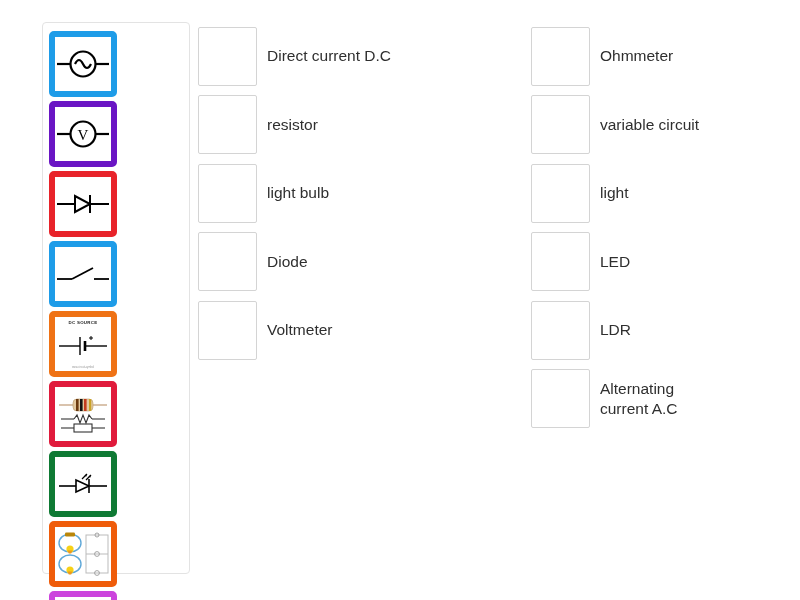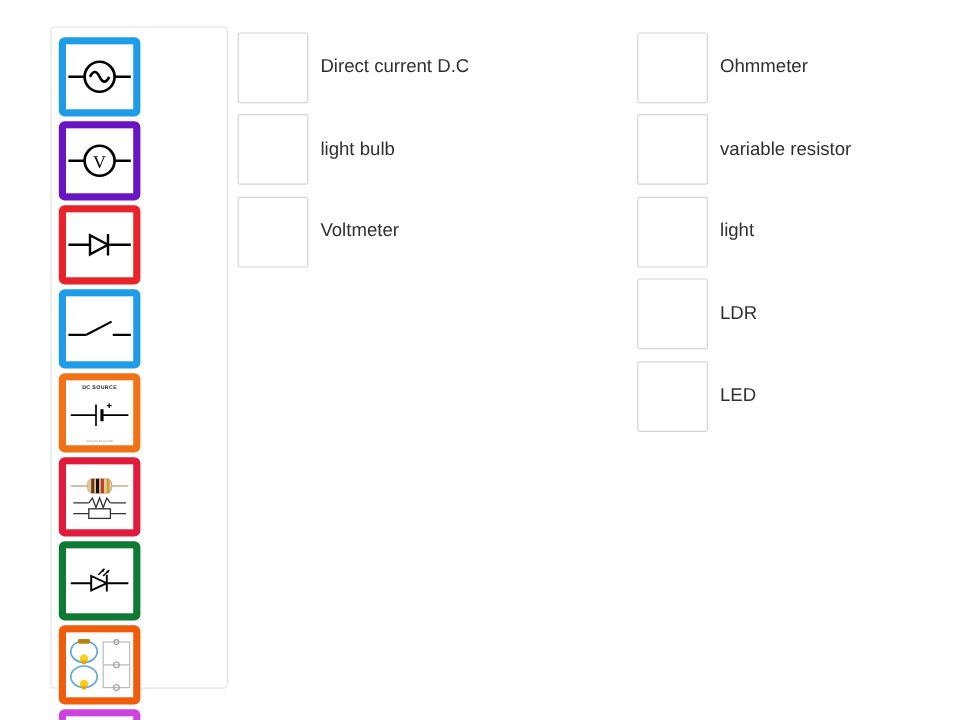--- a/index.html
+++ b/index.html
@@ -233,45 +233,57 @@
 
   <div class="answers">
 
     <div class="answer-col">
       <div class="answer-row">
         <div class="dropzone"></div>
         <div class="answer-label">Direct current D.C</div>
       </div>
       <div class="answer-row">
         <div class="dropzone"></div>
+        <div class="answer-label">resistor</div>
+      </div>
+      <div class="answer-row">
+        <div class="dropzone"></div>
         <div class="answer-label">light bulb</div>
       </div>
       <div class="answer-row">
         <div class="dropzone"></div>
+        <div class="answer-label">Diode</div>
+      </div>
+      <div class="answer-row">
+        <div class="dropzone"></div>
         <div class="answer-label">Voltmeter</div>
       </div>
     </div>
 
     <div class="answer-col">
       <div class="answer-row">
         <div class="dropzone"></div>
         <div class="answer-label">Ohmmeter</div>
       </div>
       <div class="answer-row">
         <div class="dropzone"></div>
-        <div class="answer-label">variable resistor</div>
+        <div class="answer-label">variable circuit</div>
       </div>
       <div class="answer-row">
         <div class="dropzone"></div>
         <div class="answer-label">light</div>
       </div>
       <div class="answer-row">
         <div class="dropzone"></div>
+        <div class="answer-label">LED</div>
+      </div>
+      <div class="answer-row">
+        <div class="dropzone"></div>
         <div class="answer-label">LDR</div>
       </div>
       <div class="answer-row">
         <div class="dropzone"></div>
-        <div class="answer-label">LED</div>
+        <div class="answer-label" style="max-width:118px">Alternating current A.C</div>
       </div>
     </div>
 
   </div>
 </div>
 
 </body></html>

